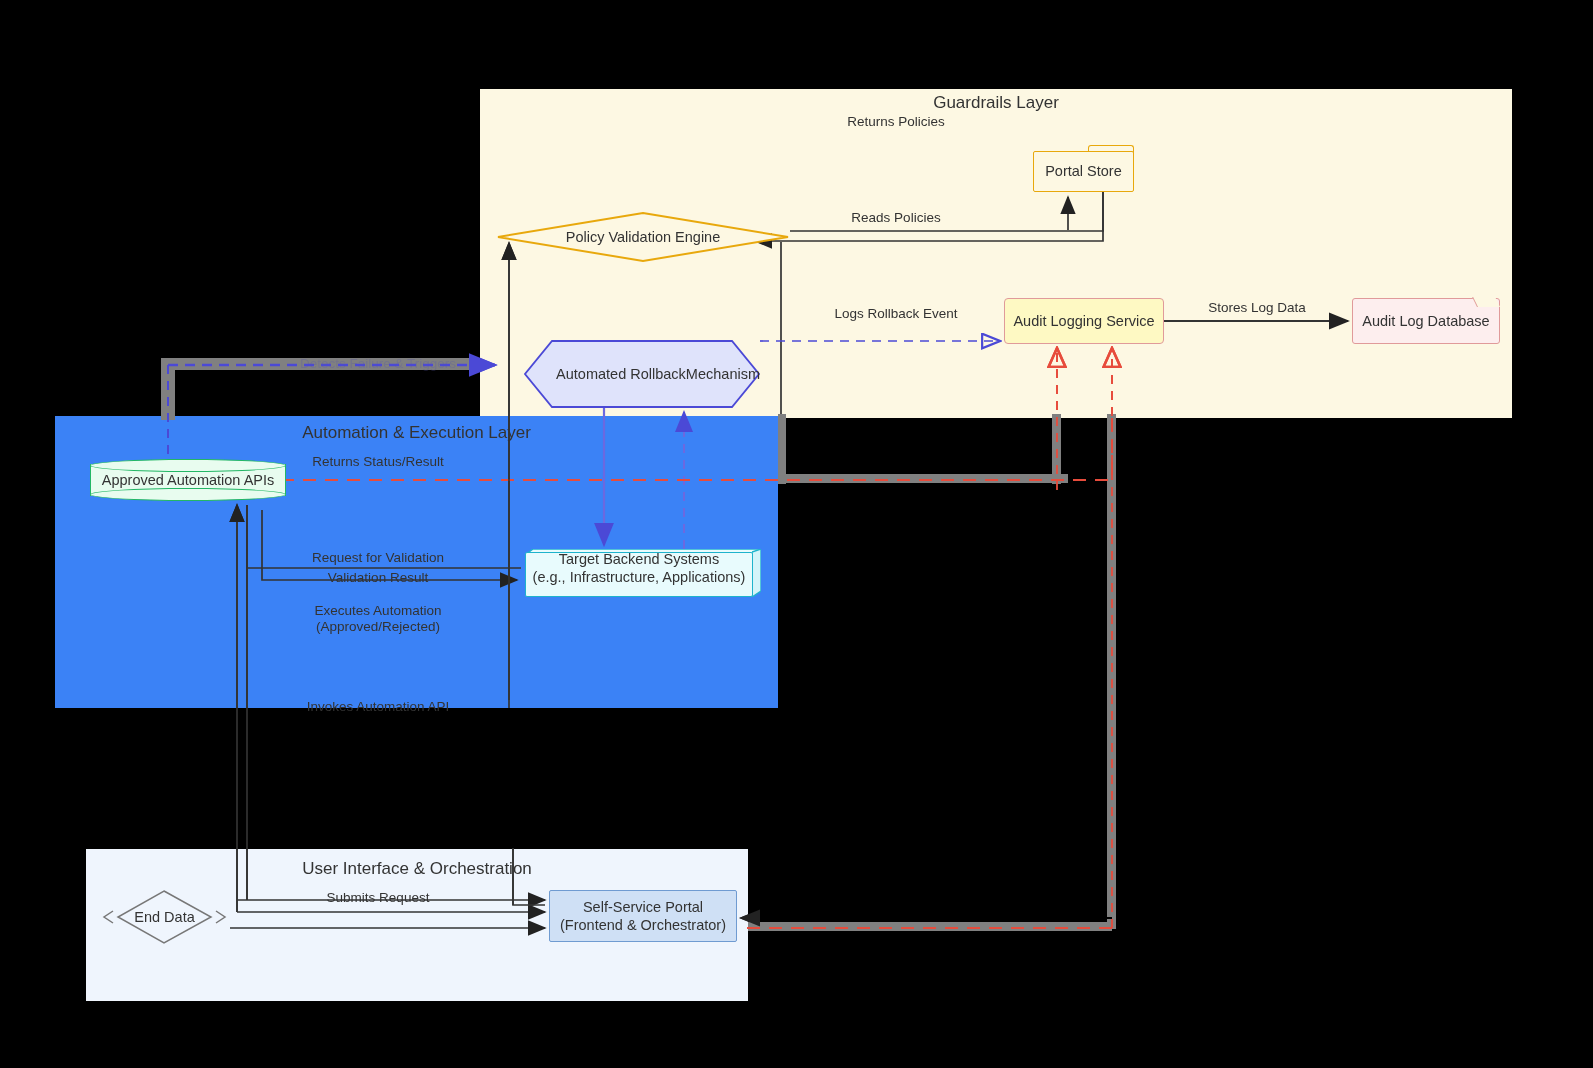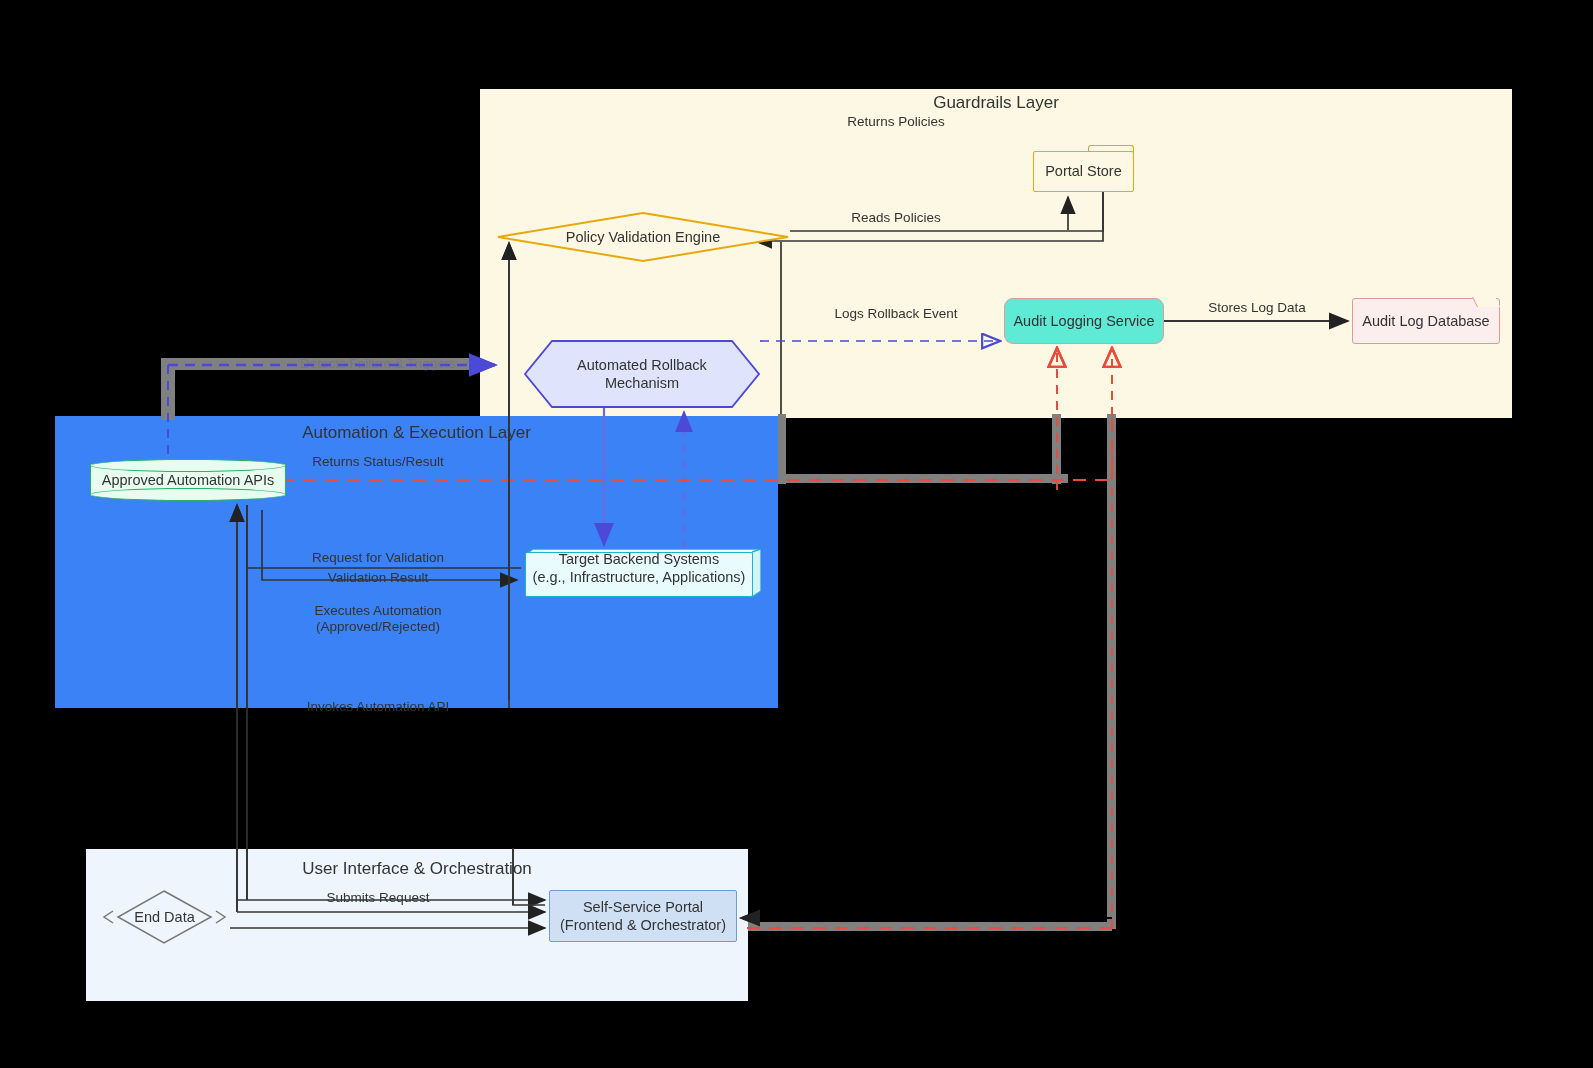--- a/index.html
+++ b/index.html
@@ -38,21 +38,21 @@
         align-items:center;justify-content:center;}
 
   
   #automated-rollback{left:524px;top:340px;width:236px;height:68px;}
   #automated-rollback .hexsvg{position:absolute;inset:0;}
   #automated-rollback .lbl{position:absolute;inset:0;display:flex;
         align-items:center;justify-content:center;}
 
   
   #audit-logging-service{left:1004px;top:298px;width:160px;height:46px;
-        background:#5eead4;border:1.6px solid #e09a9a;border-radius:9px;}
+        background:#fef9c3;border:1.6px solid #e09a9a;border-radius:4px;}
 
   
   #audit-log-database{left:1352px;top:298px;width:148px;height:46px;}
   #audit-log-database .notebody{position:absolute;inset:0;background:#fdeeee;
         border:1.6px solid #e09a9a;border-radius:3px;box-sizing:border-box;}
   #audit-log-database .notefold{position:absolute;right:0px;top:-1px;width:22px;height:10px;
         background:#fdf8e3;border-left:1.6px solid #e09a9a;transform:skewX(26deg);
         transform-origin:bottom left;}
   #audit-log-database .lbl{position:absolute;inset:0;display:flex;
         align-items:center;justify-content:center;}
@@ -219,21 +219,21 @@
     <svg class="dia" viewBox="0 0 292 50" preserveAspectRatio="none">
       <polygon points="146,1 291,25 146,49 1,25" fill="#fdf8e3" stroke="#e8a80c" stroke-width="2"></polygon>
     </svg>
     <div class="lbl">Policy Validation Engine</div>
   </div>
 
   <div class="node" id="automated-rollback">
     <svg class="hexsvg" viewBox="0 0 236 68" preserveAspectRatio="none">
       <polygon points="28,1 208,1 235,34 208,67 28,67 1,34" fill="#dfe3fb" stroke="#4b49d6" stroke-width="1.8"></polygon>
     </svg>
-    <div class="lbl" style="flex-direction:column;">
+    <div class="lbl" style="flex-direction:row;justify-content:flex-end;">
       <span>Automated Rollback</span>
       <span>Mechanism</span>
     </div>
   </div>
 
   <div class="node" id="audit-logging-service">
     <span>Audit Logging Service</span>
   </div>
 
   <div class="node" id="audit-log-database">

